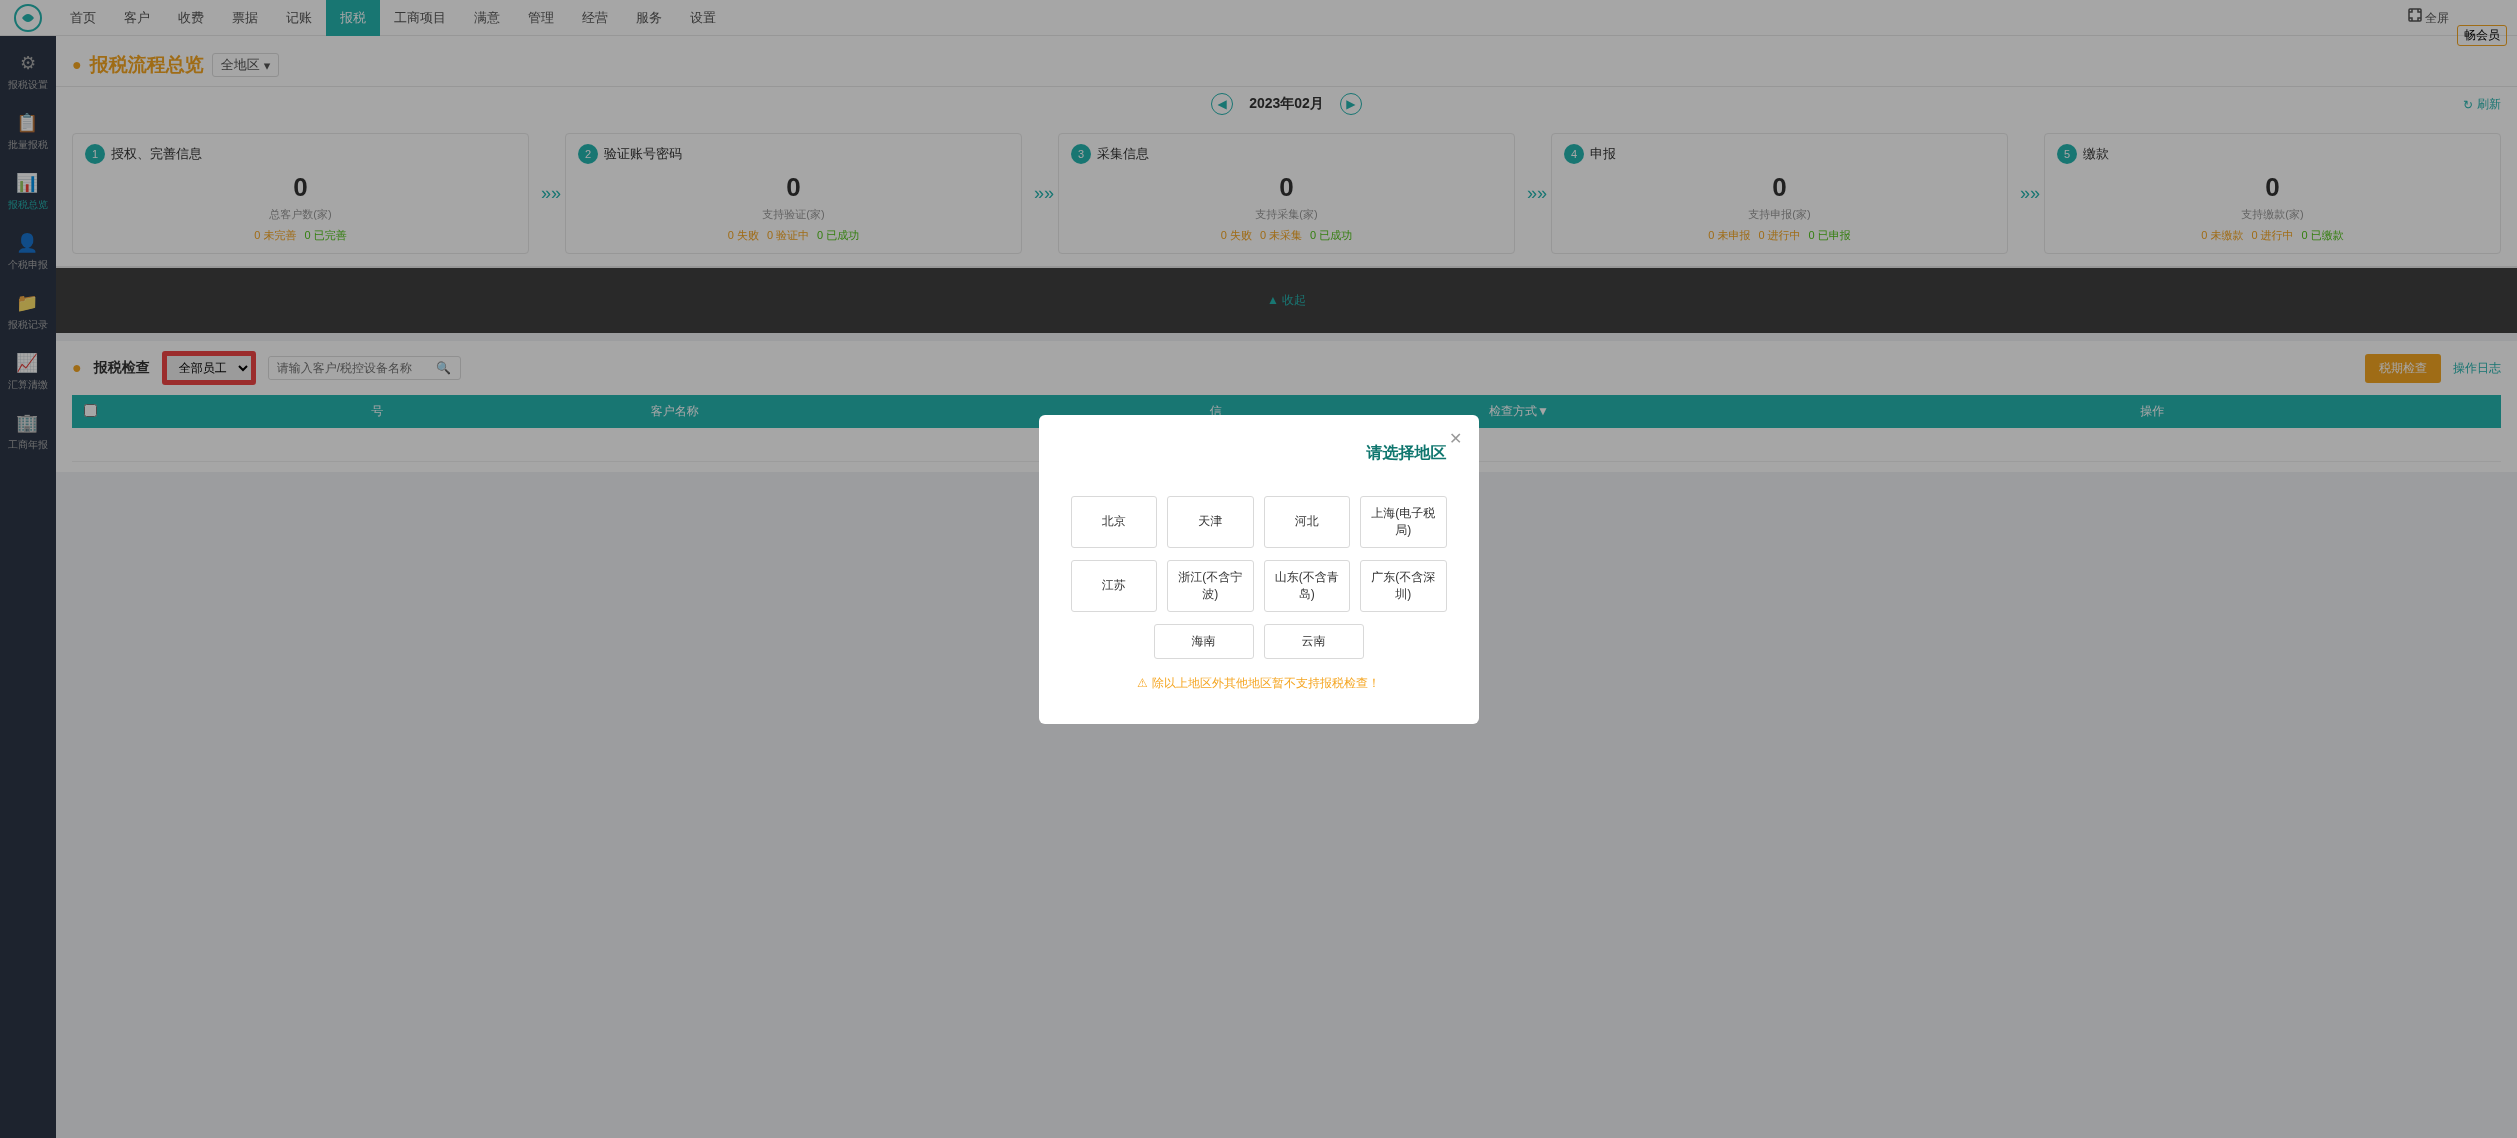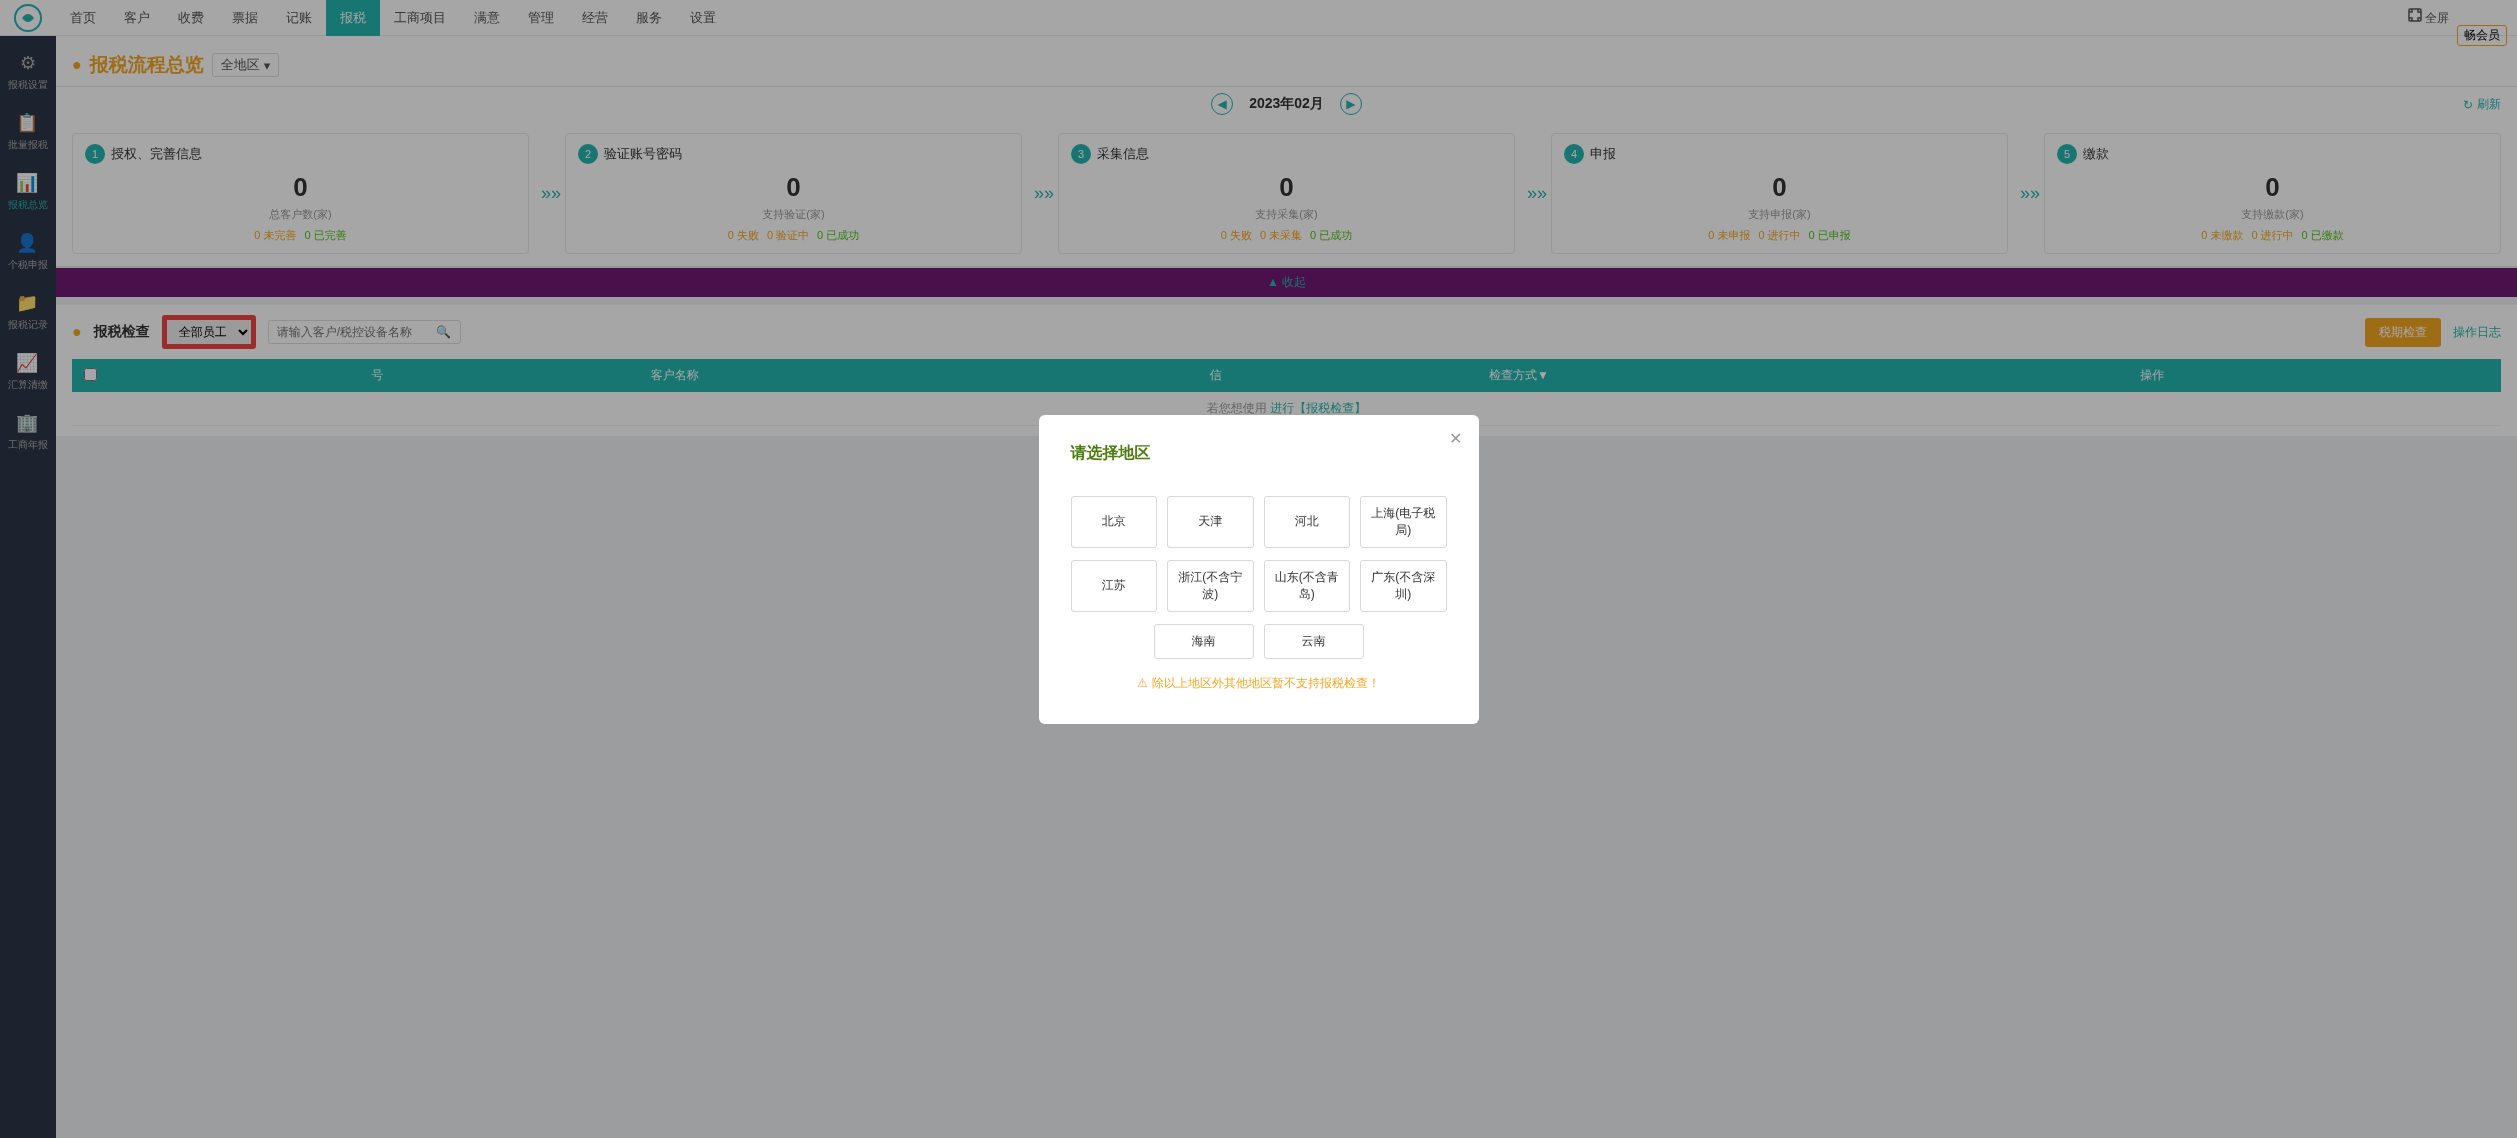--- a/index.html
+++ b/index.html
@@ -200,23 +200,23 @@
     .step-arrow {
       display: flex;
       align-items: center;
       justify-content: center;
       color: #26b5b0;
       font-size: 18px;
       padding: 0 4px;
       align-self: center;
     }
     .collapse-bar {
-      background: #701a75;
+      background: #404040;
       text-align: center;
-      padding: 6px;
+      padding: 24px;
       cursor: pointer;
       color: #26b5b0;
       font-size: 12px;
       border-top: 1px solid #e8e8e8;
     }
 
     
     .tax-check-section {
       background: #fff;
       margin-top: 8px;
@@ -296,25 +296,25 @@
       justify-content: center;
     }
     .modal {
       background: #fff;
       border-radius: 6px;
       width: 440px;
       padding: 28px 32px 32px;
       position: relative;
     }
     .modal-title {
-      text-align: left;
+      text-align: right;
       font-size: 16px;
       font-weight: bold;
       margin-bottom: 32px;
-      color: #4d7c0f;
+      color: #0f766e;
     }
     .modal-close {
       position: absolute;
       top: 14px;
       right: 16px;
       cursor: pointer;
       color: #999;
       font-size: 16px;
     }
     .region-grid {

